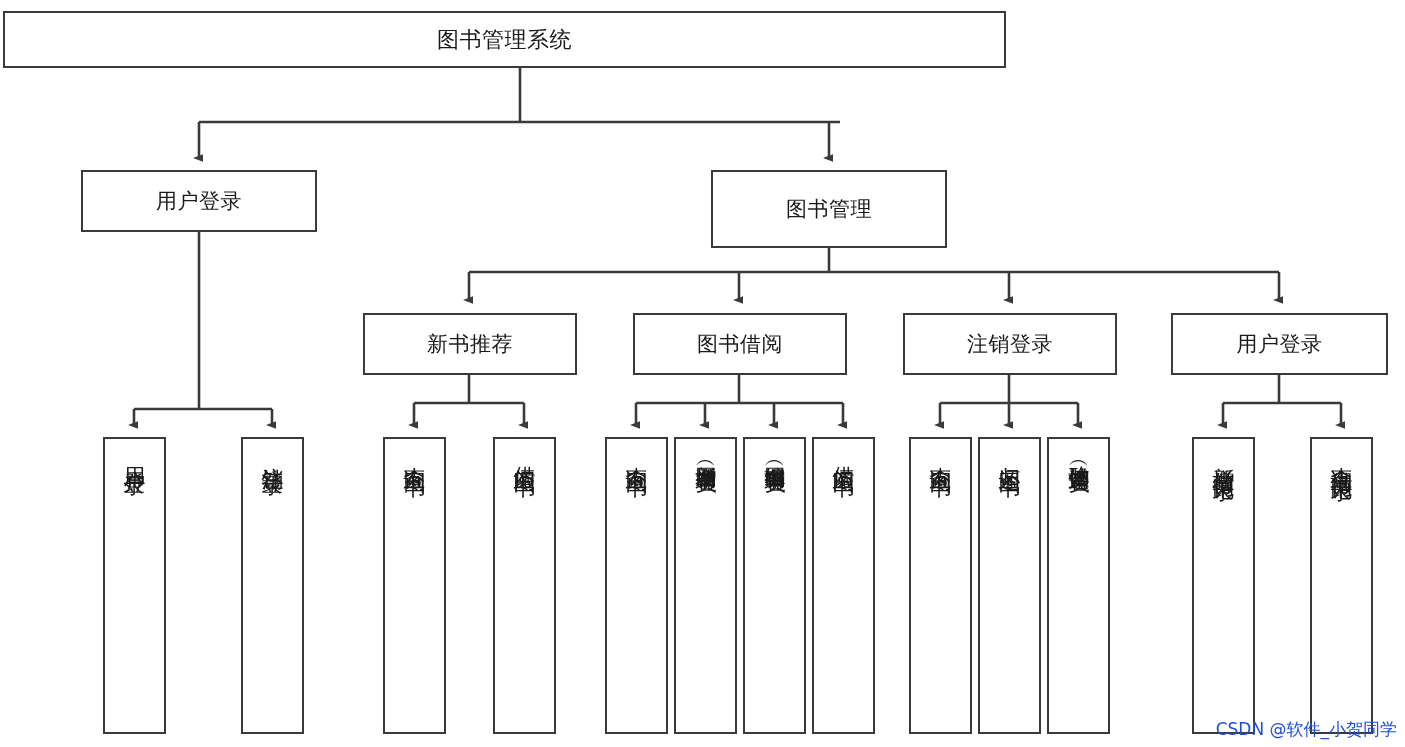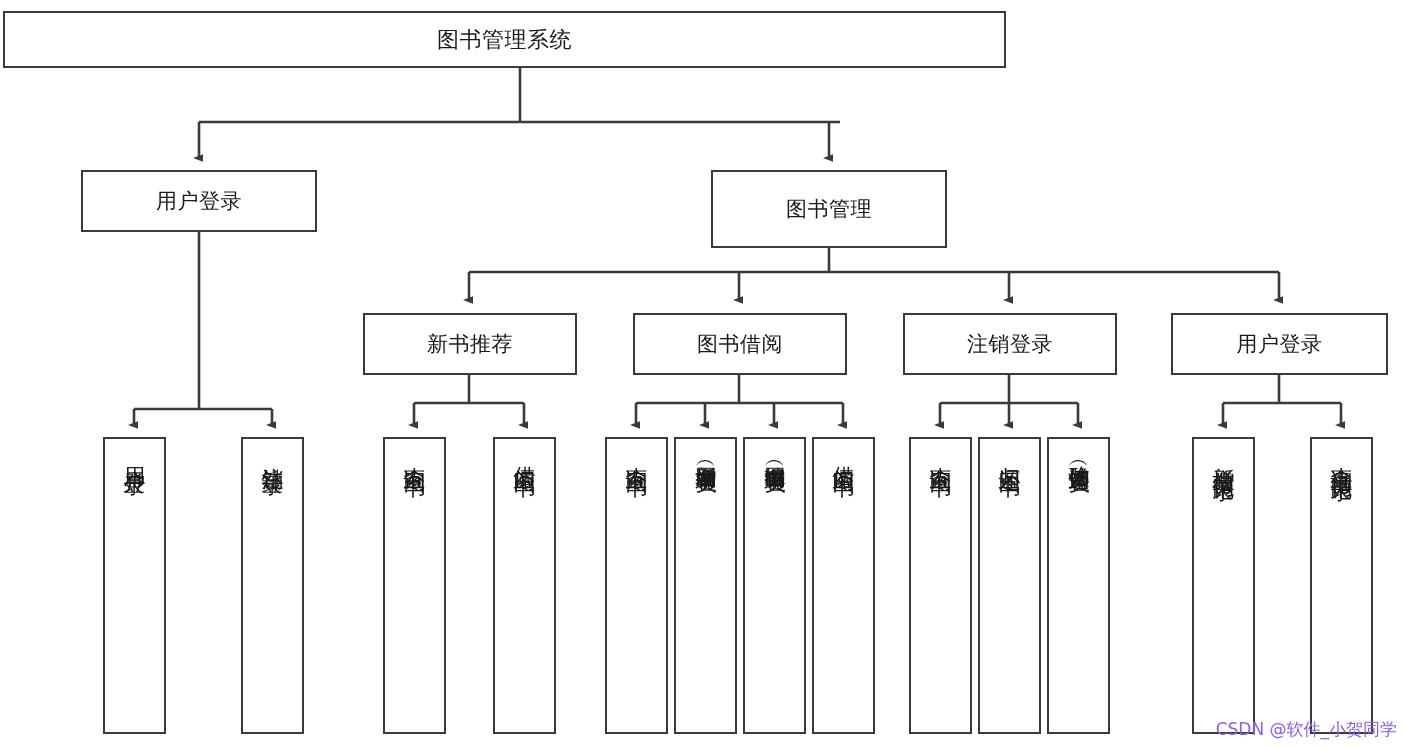--- a/index.html
+++ b/index.html
@@ -66,21 +66,21 @@
   }
   .node.vert.tall-text .node-label {
     font-size: 21px;
     letter-spacing: 1px;
   }
   #watermark {
     position: absolute;
     right: 8px;
     bottom: 6px;
     font-size: 17px;
-    color: #8b5cf6;
+    color: #1d4ed8;
     white-space: nowrap;
     z-index: 5;
     font-family: "DejaVu Sans", "Liberation Sans", sans-serif;
   }
 </style>
 </head>
 <body>
 
 <div id="diagram-canvas">
 

